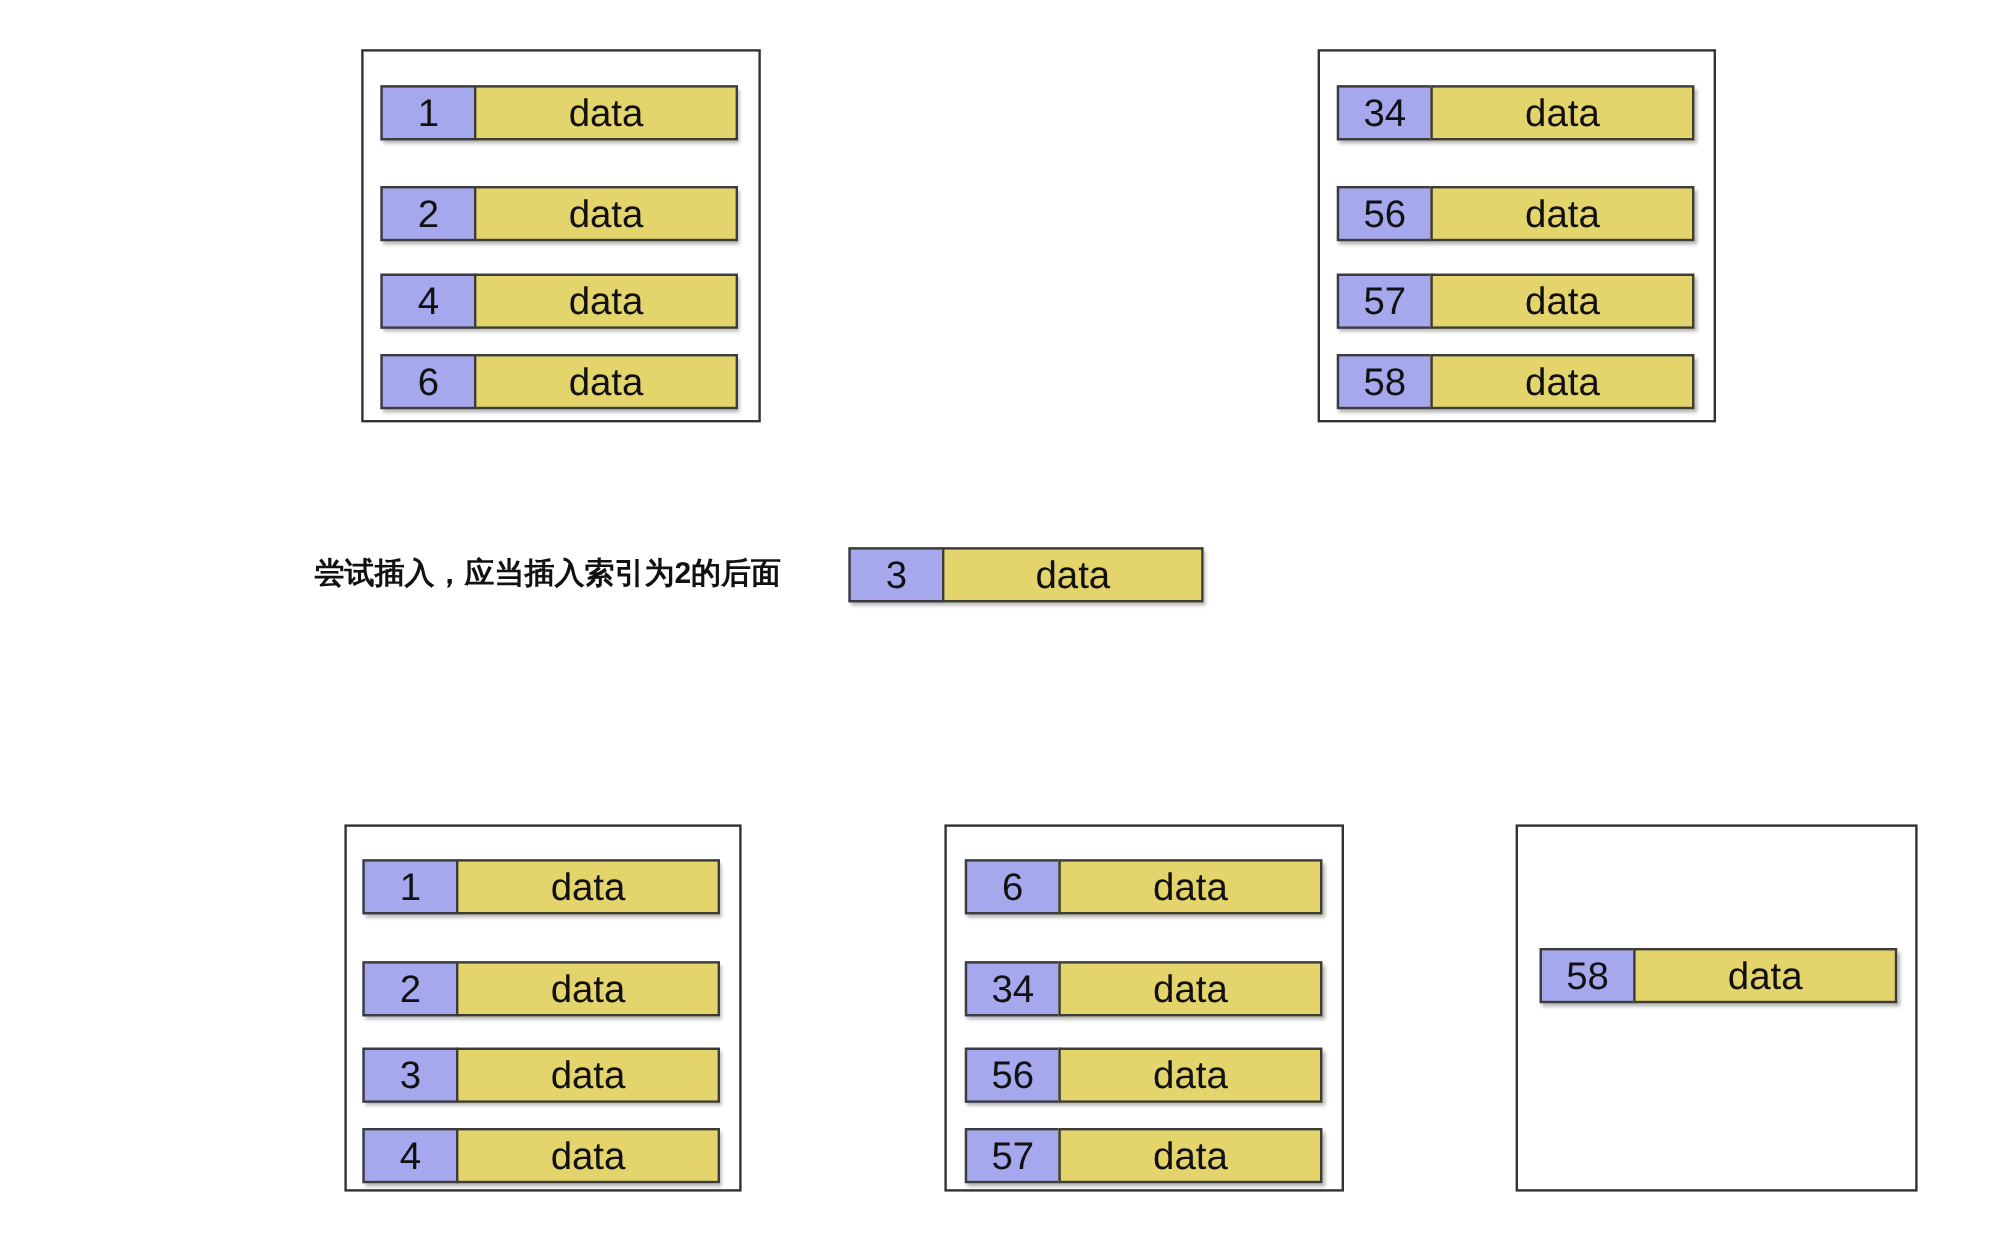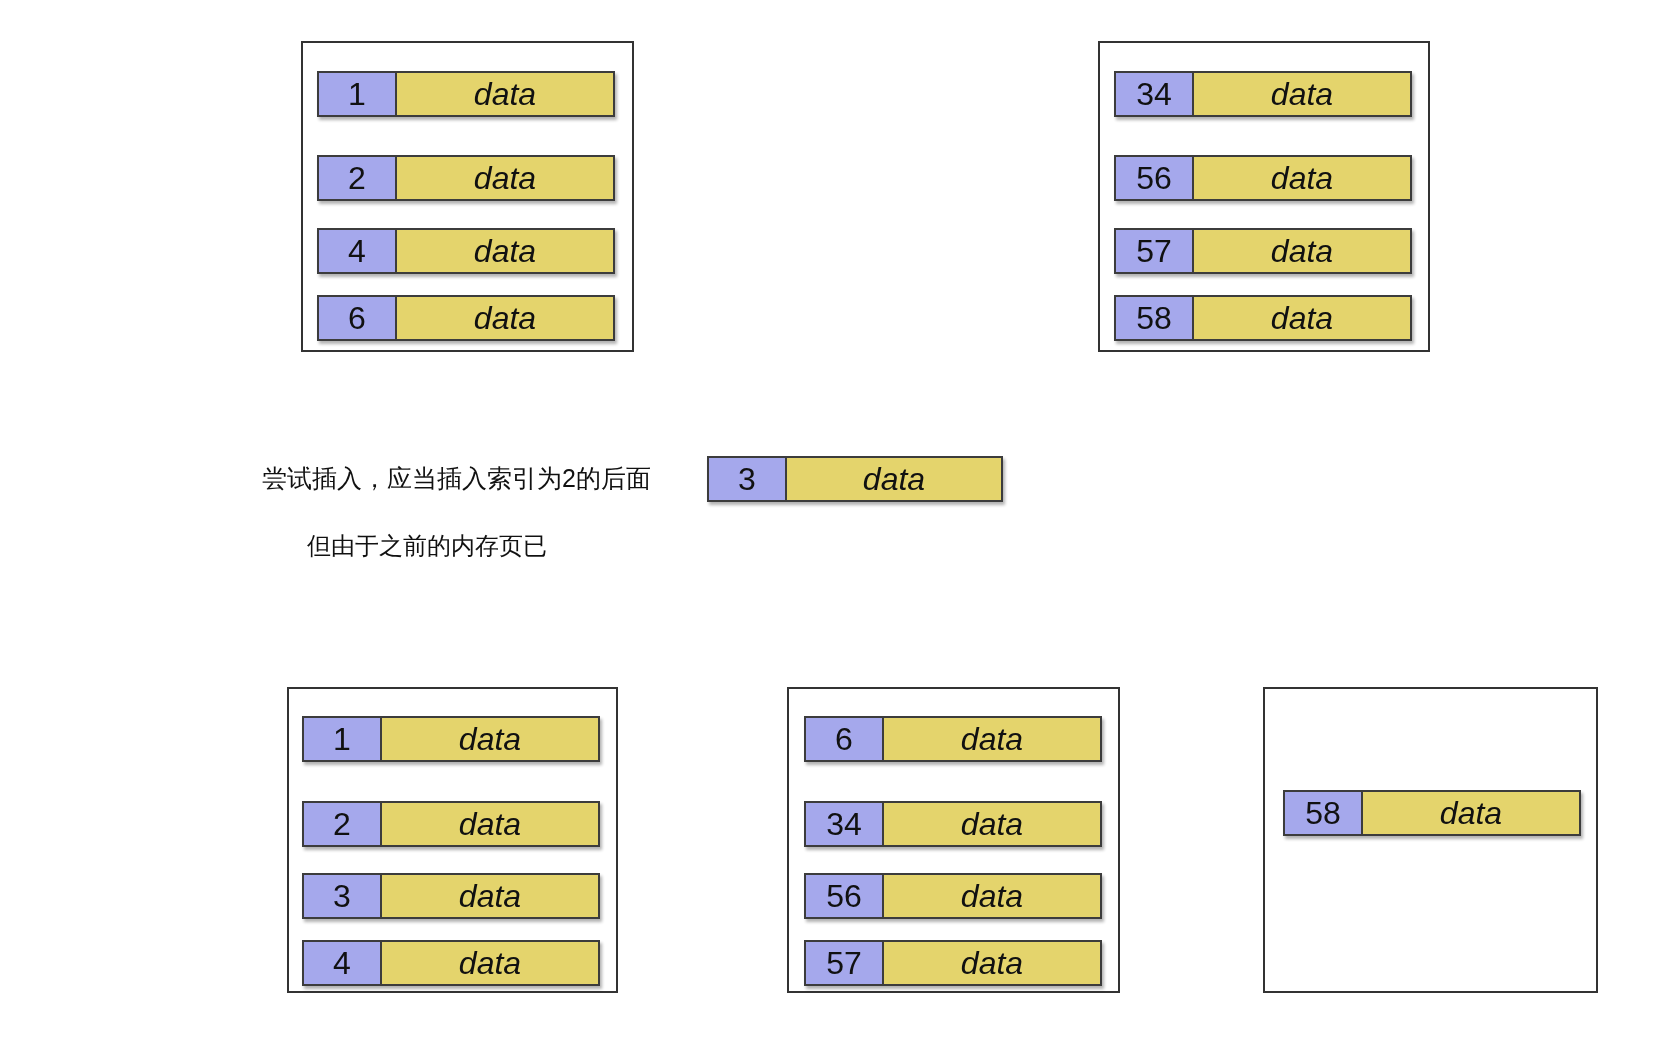--- a/index.html
+++ b/index.html
@@ -32,27 +32,27 @@
     height:46px;
   }
   .cell.key{
     width:80px;
     background:var(--key-fill,#a5a8ec);
   }
   .cell.data{
     width:220px;
     margin-left:-2px;
     background:var(--data-fill,#e4d46c);
-    font-style:italic;
   }
   .annotation{
     position:absolute;
     font-size:25px;
     line-height:29px;
     white-space:nowrap;
+    font-weight:bold;
   }
   .annotation.centered{
     white-space:normal;
     text-align:center;
     font-size:24px;
   }
 </style>
 </head>
 <body>
 
@@ -95,21 +95,20 @@
   </div>
 
 <div class="annotation" style="left:262px;top:464px;">尝试插入，应当插入索引为2的后面</div>
 
 <div class="row" style="left:707px;top:456px;">
   <div class="cell key">3</div>
   <div class="cell data" style="width:218px">data</div>
 </div>
 
 <div class="annotation centered" style="left:277px;top:531px;width:300px;">
-  <div>但由于之前的内存页已</div>
 </div>
 
 <div class="page" style="left:287px;top:687px;width:331px;height:306px;">
     <div class="row" style="top: 27px; left: 13px;">
       <div class="cell key">1</div>
       <div class="cell data">data</div>
     </div>
     <div class="row" style="top: 112px; left: 13px;">
       <div class="cell key">2</div>
       <div class="cell data">data</div>

